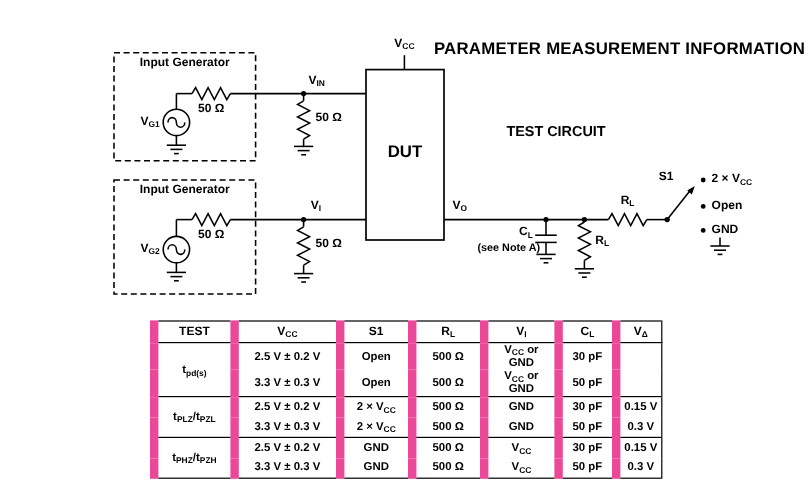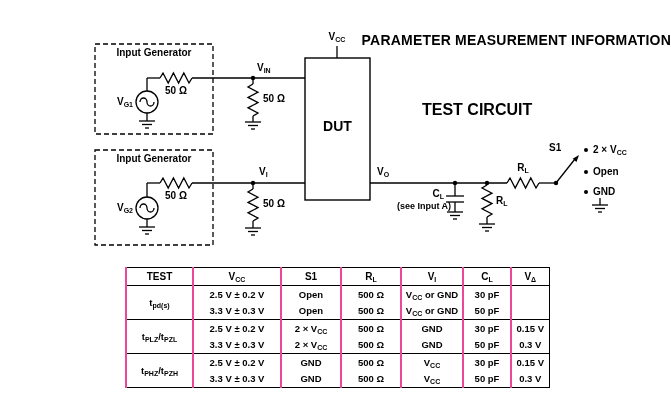--- a/index.html
+++ b/index.html
@@ -23,21 +23,21 @@
   .right { text-align:right; }
   svg.circuit { position:absolute; left:0; top:0; }
   .dut-lbl { font-size:14px; }
   .note-lbl { font-size:9px; }
   table.meas {
     position:absolute; left:125px; top:267px;
     border-collapse:collapse; border:1px solid #000; table-layout:fixed;
   }
   .meas th, .meas td {
     font-weight:bold; text-align:center; vertical-align:middle;
-    border-left:2px solid #ec4899; border-right:1px solid #000;
+    border-left:7px solid #ec4899; border-right:1px solid #000;
     padding:0 2px; height:17px; font-size:9.5px;
   }
   .meas th { height:18px; font-size:10px; border-bottom:1px solid #000; }
   .meas tr.gs td { border-top:1px solid #000; }
 </style>
 </head>
 <body>
 
 <div class="page">
 
@@ -145,29 +145,29 @@
     </g>
   </svg>
 
   <div class="lbl center" style="left:96px; top:47px; width:116px;">Input Generator</div>
   <div class="lbl right" style="left:104px; top:96px; width:29px;">V<sub>G1</sub></div>
   <div class="lbl center" style="left:158px; top:85px; width:36px;">50 Ω</div>
   <div class="lbl" style="left:263px; top:93px;">50 Ω</div>
   <div class="lbl" style="left:257px; top:62px;">V<sub>IN</sub></div>
   <div class="lbl center" style="left:317px; top:31px; width:40px;">V<sub>CC</sub></div>
   <div class="lbl center dut-lbl" style="left:305px; top:121px; width:65px;">DUT</div>
-  <div class="lbl" style="left:422px; top:104px; font-size:16px;">TEST CIRCUIT</div>
+  <div class="lbl" style="left:422px; top:104px; font-size:12px;">TEST CIRCUIT</div>
   <div class="lbl center" style="left:96px; top:153px; width:116px;">Input Generator</div>
   <div class="lbl right" style="left:104px; top:202px; width:29px;">V<sub>G2</sub></div>
   <div class="lbl center" style="left:158px; top:190px; width:36px;">50 Ω</div>
   <div class="lbl" style="left:263px; top:198px;">50 Ω</div>
   <div class="lbl" style="left:259px; top:166px;">V<sub>I</sub></div>
   <div class="lbl" style="left:377px; top:166px;">V<sub>O</sub></div>
   <div class="lbl right" style="left:416px; top:188px; width:28px;">C<sub>L</sub></div>
-  <div class="lbl center note-lbl" style="left:394px; top:201px; width:60px;">(see Input A)</div>
+  <div class="lbl center note-lbl" style="left:394px; top:201px; width:60px;">(see Note A)</div>
   <div class="lbl" style="left:496px; top:195px;">R<sub>L</sub></div>
   <div class="lbl center" style="left:507px; top:162px; width:32px;">R<sub>L</sub></div>
   <div class="lbl" style="left:549px; top:142px;">S1</div>
   <div class="lbl" style="left:593px; top:144px;">2 × V<sub>CC</sub></div>
   <div class="lbl" style="left:593px; top:166px;">Open</div>
   <div class="lbl" style="left:593px; top:186px;">GND</div>
 
   <table class="meas">
     <colgroup>
       <col style="width:67px">

